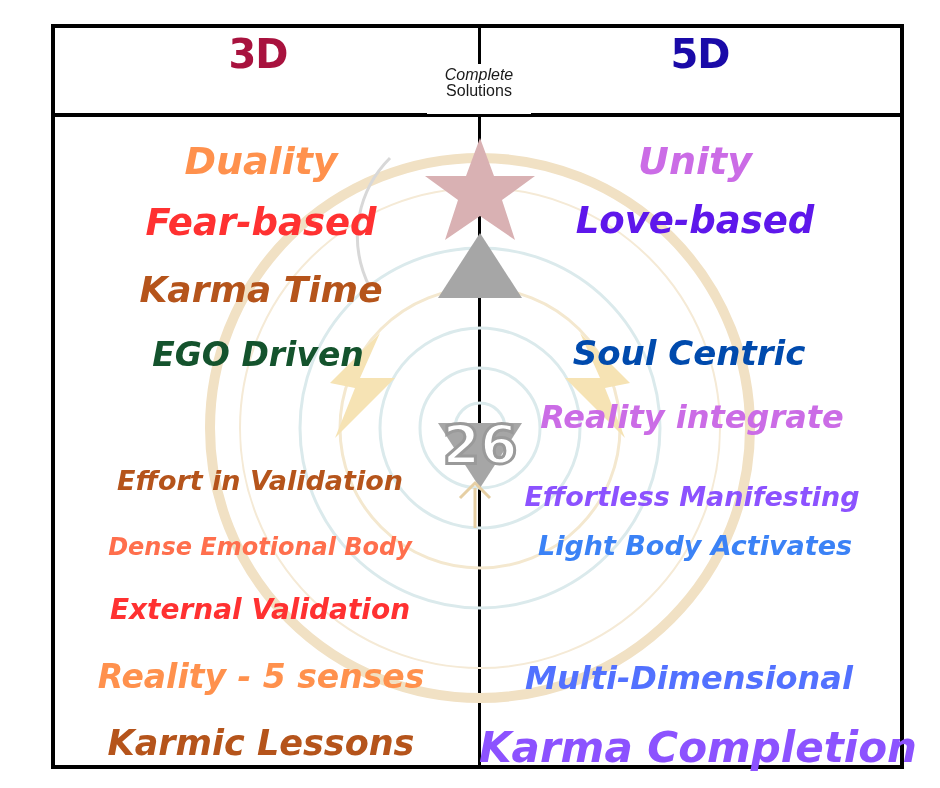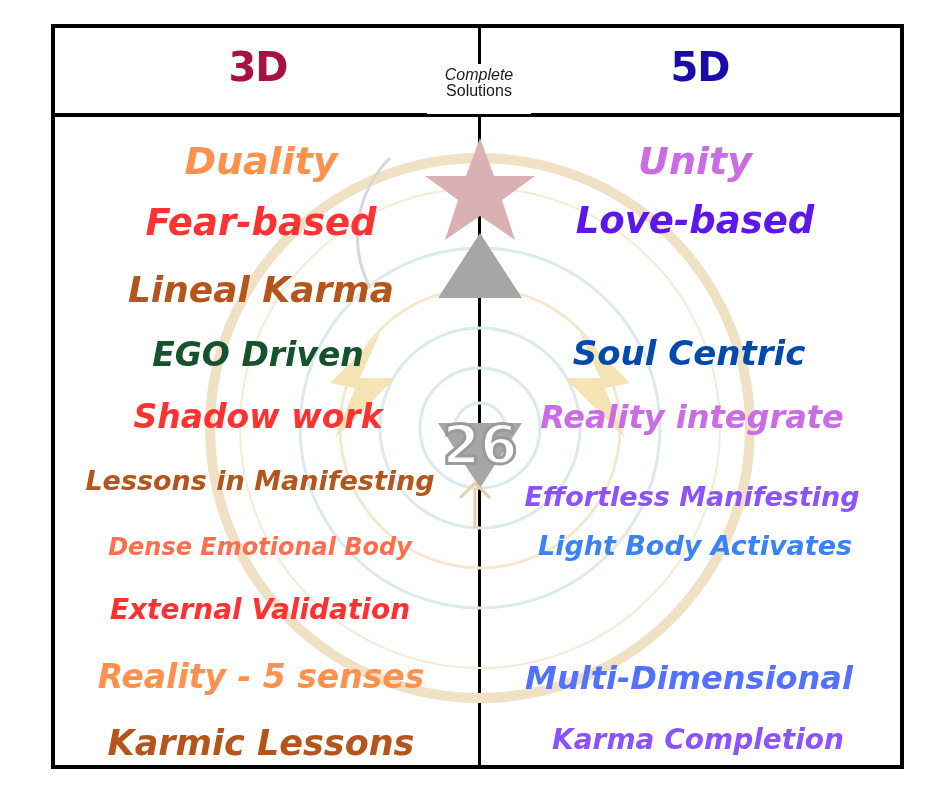--- a/index.html
+++ b/index.html
@@ -3,21 +3,21 @@
 <meta charset="utf-8">
 <style>
   html, body { margin: 0; padding: 0; background: #ffffff; }
   body { width: 940px; height: 788px; position: relative; overflow: hidden;
          font-family: "DejaVu Sans", sans-serif; }
   .frame { position: absolute; left: 51px; top: 24px; width: 853px; height: 745px;
            border: 4px solid #000; box-sizing: border-box; background: #fff; }
   .header { position: absolute; left: 0; top: 0; right: 0; height: 89px;
             border-bottom: 4px solid #000; box-sizing: border-box; }
   .divider { position: absolute; left: 423px; top: 0; bottom: 0; width: 3px; background: #000; }
-  .col-title { position: absolute; top: 16px; font-weight: bold; font-size: 40px;
+  .col-title { position: absolute; top: 3px; font-weight: bold; font-size: 40px;
                letter-spacing: -1px; width: 200px; text-align: center; }
   .col-title.left { left: 103px; }
   .col-title.right { left: 545px; }
   .logo { position: absolute; left: 372px; top: 36px; width: 104px; height: 50px;
           background: #fff; text-align: center;
           font-family: Liberation Sans, sans-serif; font-style: italic; color: #1a1a1a;
           font-size: 16px; line-height: 16px; z-index: 3; }
   .logo .l1 { display: block; padding-top: 3px; }
   .logo .l2 { display: block; font-style: normal; font-size: 16px; }
   .emblem { position: absolute; left: 130px; top: 90px; width: 590px; height: 620px;
@@ -59,35 +59,34 @@
     <text x="295" y="345" text-anchor="middle" font-family="DejaVu Sans, sans-serif" font-weight="bold" font-size="54" fill="#ffffff" stroke="#9a9a9a" stroke-width="3">26</text>
   </svg>
 
   <div class="items">
     <div class="item" style="left:206px;top:22px;font-size:38px;color:#ff914d">Duality</div>
     <div class="item" style="left:640px;top:22px;font-size:38px;color:#cb6ce6">Unity</div>
 
     <div class="item" style="left:206px;top:84px;font-size:37px;color:#ff3131">Fear-based</div>
     <div class="item" style="left:640px;top:82px;font-size:37px;color:#5e17eb">Love-based</div>
 
-    <div class="item" style="left:206px;top:152px;font-size:36px;color:#b5541b">Lineal Karma</div>
+    <div class="item" style="left:206px;top:152px;font-size:36px;color:#b5541b">Karma Time</div>
 
     <div class="item" style="left:203px;top:218px;font-size:33px;color:#14532d">EGO Driven</div>
     <div class="item" style="left:634px;top:216px;font-size:34px;color:#004aad">Soul Centric</div>
 
-    <div class="item" style="left:203px;top:280px;font-size:33px;color:#ff3131">Shadow work</div>
     <div class="item" style="left:637px;top:281px;font-size:32px;color:#cb6ce6">Reality integrate</div>
 
-    <div class="item" style="left:205px;top:348px;font-size:27px;color:#b5541b">Lessons in Manifesting</div>
+    <div class="item" style="left:205px;top:348px;font-size:27px;color:#b5541b">Effort in Validation</div>
     <div class="item" style="left:637px;top:364px;font-size:27px;color:#8c52ff">Effortless Manifesting</div>
 
     <div class="item" style="left:205px;top:416px;font-size:24px;color:#ff6f4d">Dense Emotional Body</div>
     <div class="item" style="left:640px;top:413px;font-size:27px;color:#3b82f6">Light Body Activates</div>
 
     <div class="item" style="left:205px;top:476px;font-size:28px;color:#ff3131">External Validation</div>
 
     <div class="item" style="left:206px;top:540px;font-size:33px;color:#ff914d">Reality - 5 senses</div>
     <div class="item" style="left:634px;top:542px;font-size:32px;color:#5271ff">Multi-Dimensional</div>
 
     <div class="item" style="left:206px;top:606px;font-size:35px;color:#b5541b">Karmic Lessons</div>
-    <div class="item" style="left:643px;top:606px;font-size:28px;color:#8c52ff">Karma Completion</div>
+    <div class="item" style="left:643px;top:606px;font-size:42px;color:#8c52ff">Karma Completion</div>
   </div>
 </div>
 
 </body></html>

